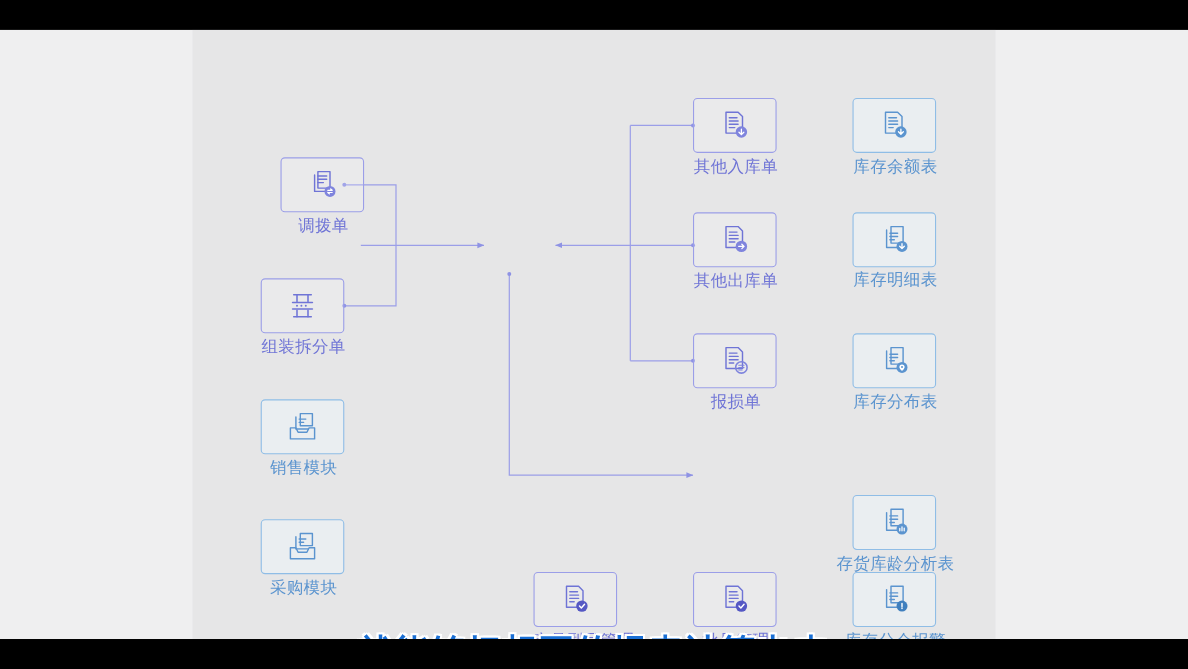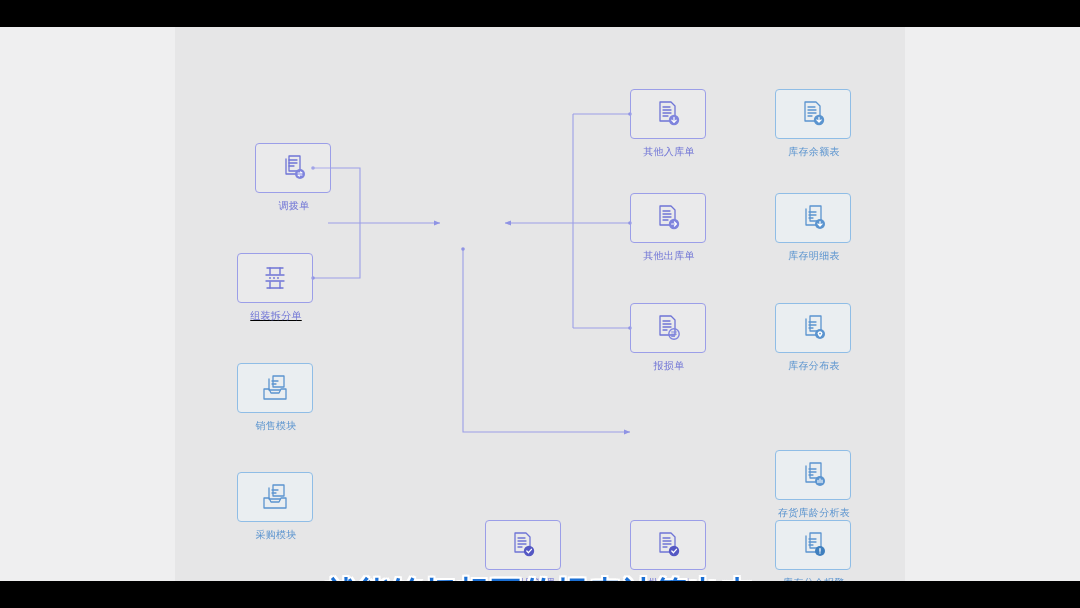--- a/index.html
+++ b/index.html
@@ -54,21 +54,21 @@
     align-items: center;
     justify-content: center;
   }
   .node.blue .box {
     border-color: #8fbde6;
     background: rgba(236,244,250,0.55);
   }
   .node .label {
     margin-top: 6px;
     text-align: center;
-    font-size: 10px;
+    font-size: 15px;
     line-height: 13px;
     color: #6f74d6;
     white-space: nowrap;
     letter-spacing: 0.3px;
   }
   .node.blue .label {
     color: #5b94cf;
     text-align: center;
   }
   .node.wide { width: 110px; margin-left: -16px; }
@@ -159,21 +159,21 @@
               <path d="M8,6 L8,21 L19,21"></path>
               <path d="M11,7 L19,7 M11,10 L19,10 M11,13 L16,13"></path>
               <circle cx="22" cy="21" r="5" fill="#7f84dd" stroke="none"></circle>
               <path d="M20,20 L24,20 M24,20 L22.6,18.8 M24,22 L20,22 M20,22 L21.4,23.2" stroke="#ffffff" stroke-width="1.1"></path>
             </svg>
           </span>
         </div>
         <div class="label">调拨单</div>
       </div>
 
-      <div class="node" style="left:62px; top:226px;text-decoration:underline;">
+      <div class="node" style="left:62px; top:226px;">
         <div class="box">
           <span>
             <svg width="28" height="28" viewBox="0 0 28 28" fill="none" stroke="#6f74d6" stroke-width="1.4" stroke-linecap="round">
               <path d="M6,4 L22,4"></path>
               <path d="M9,4 L9,10 M19,4 L19,10"></path>
               <path d="M5,11 L23,11"></path>
               <path d="M5,17 L23,17"></path>
               <path d="M9,18 L9,24 M19,18 L19,24"></path>
               <path d="M6,24 L22,24"></path>
               <circle cx="9" cy="14" r="0.9" fill="#6f74d6" stroke="none"></circle>
@@ -263,21 +263,21 @@
               <path d="M6,3 L17,3 L21,7 L21,22 L6,22 Z"></path>
               <path d="M9,8 L16,8 M9,11 L17,11 M9,14 L17,14 M9,17 L13,17"></path>
               <circle cx="20" cy="21" r="5.2" fill="#5b94cf" stroke="none"></circle>
               <path d="M20,18.4 L20,23 M17.8,20.8 L20,23 L22.2,20.8" stroke="#ffffff" stroke-width="1.2"></path>
             </svg>
           </span>
         </div>
         <div class="label">库存余额表</div>
       </div>
 
-      <div class="node blue" style="left:600px; top:166px;">
+      <div class="node blue" style="left:600px; top:166px;font-family:Liberation Mono, monospace;">
         <div class="box">
           <span>
             <svg width="30" height="30" viewBox="0 0 30 30" fill="none" stroke="#5b94cf" stroke-width="1.3" stroke-linejoin="round" stroke-linecap="round">
               <path d="M12,3 L23,3 L23,18 L12,18 Z"></path>
               <path d="M8,6 L8,22 L19,22"></path>
               <path d="M11,9 L18,9 M11,12 L18,12 M11,15 L15,15"></path>
               <circle cx="22" cy="21" r="5" fill="#5b94cf" stroke="none"></circle>
               <path d="M22,18.6 L22,23 M19.9,20.9 L22,23 L24.1,20.9" stroke="#ffffff" stroke-width="1.2"></path>
             </svg>
           </span>

